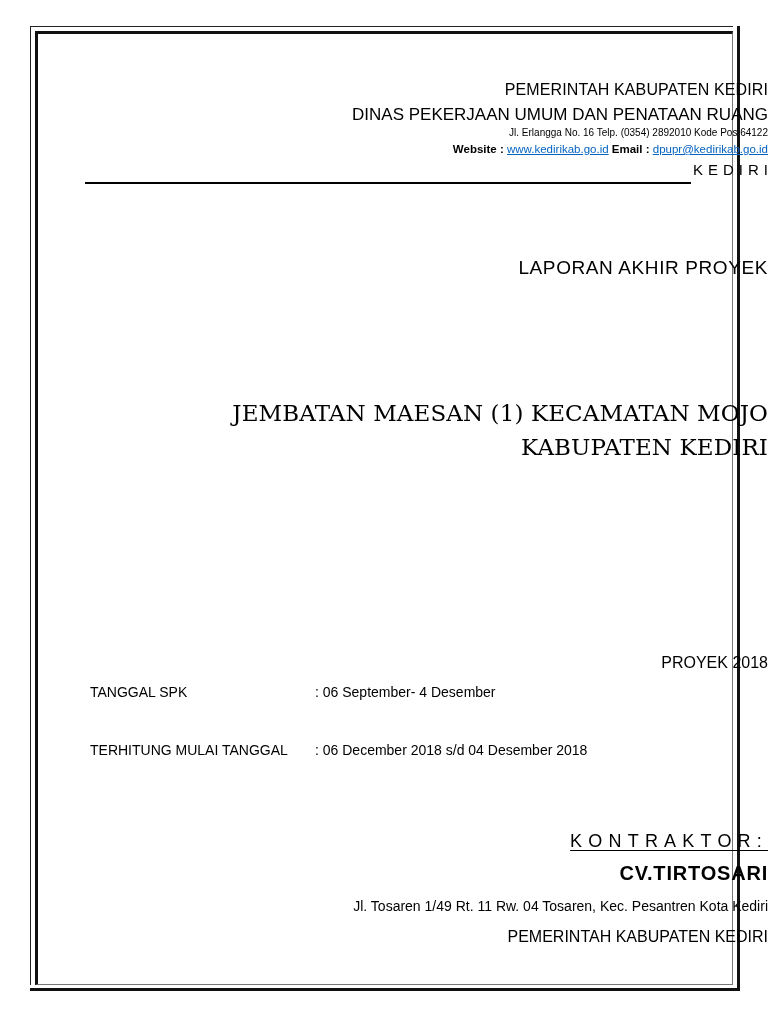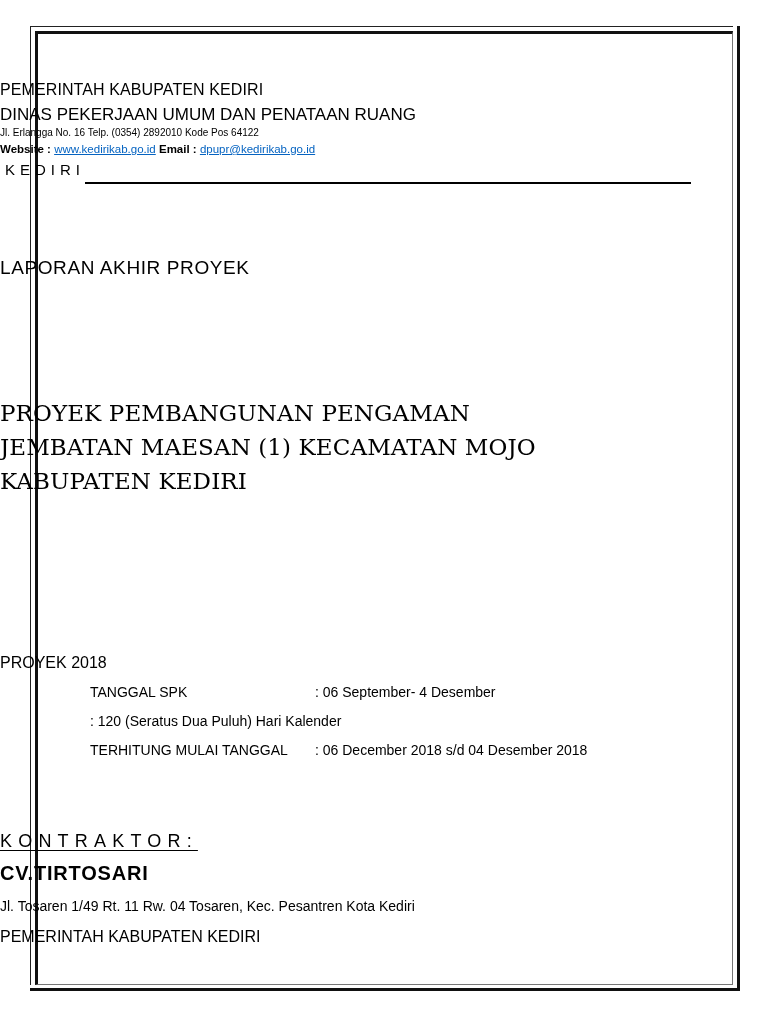--- a/index.html
+++ b/index.html
@@ -37,21 +37,21 @@
       position: absolute;
       left: 30px; top: 26px;
       width: 710px; height: 965px;
       border-right: 3px solid #111;
       border-bottom: 3px solid #111;
       box-sizing: border-box;
     }
     .center {
       position: absolute;
       left: 0; width: 768px;
-      text-align: left;
+      text-align: right;
       white-space: nowrap;
     }
     .gov-name {
       top: 81px;
       font-size: 16px;
       letter-spacing: 0.1px;
     }
     .dept-name {
       top: 105px;
       font-size: 17px;
@@ -150,34 +150,32 @@
     <b>Email :</b>
     <a>dpupr@kedirikab.go.id</a>
   </div>
   <div class="center city">KEDIRI</div>
   <div class="header-rule"></div>
 </div>
 
 <div class="center report-title">LAPORAN AKHIR PROYEK</div>
 
 <div class="center project-title">
-  <div>PROYEK PEMBANGUNAN PENGAMAN</div>
   <div>JEMBATAN MAESAN (1) KECAMATAN MOJO</div>
   <div>KABUPATEN KEDIRI</div>
 </div>
 
 <div class="center project-year">PROYEK 2018</div>
 
 <div class="info-table">
   <div class="info-row">
     <span class="info-label">TANGGAL SPK</span>
     <span class="info-value">: 06 September- 4 Desember</span>
   </div>
   <div class="info-row">
-    <span class="info-value">: 120 (Seratus Dua Puluh) Hari Kalender</span>
   </div>
   <div class="info-row">
     <span class="info-label">TERHITUNG MULAI TANGGAL</span>
     <span class="info-value">: 06 December 2018 s/d 04 Desember 2018</span>
   </div>
 </div>
 
 <div class="center contractor-heading">
   <span>KONTRAKTOR:</span>
 </div>

